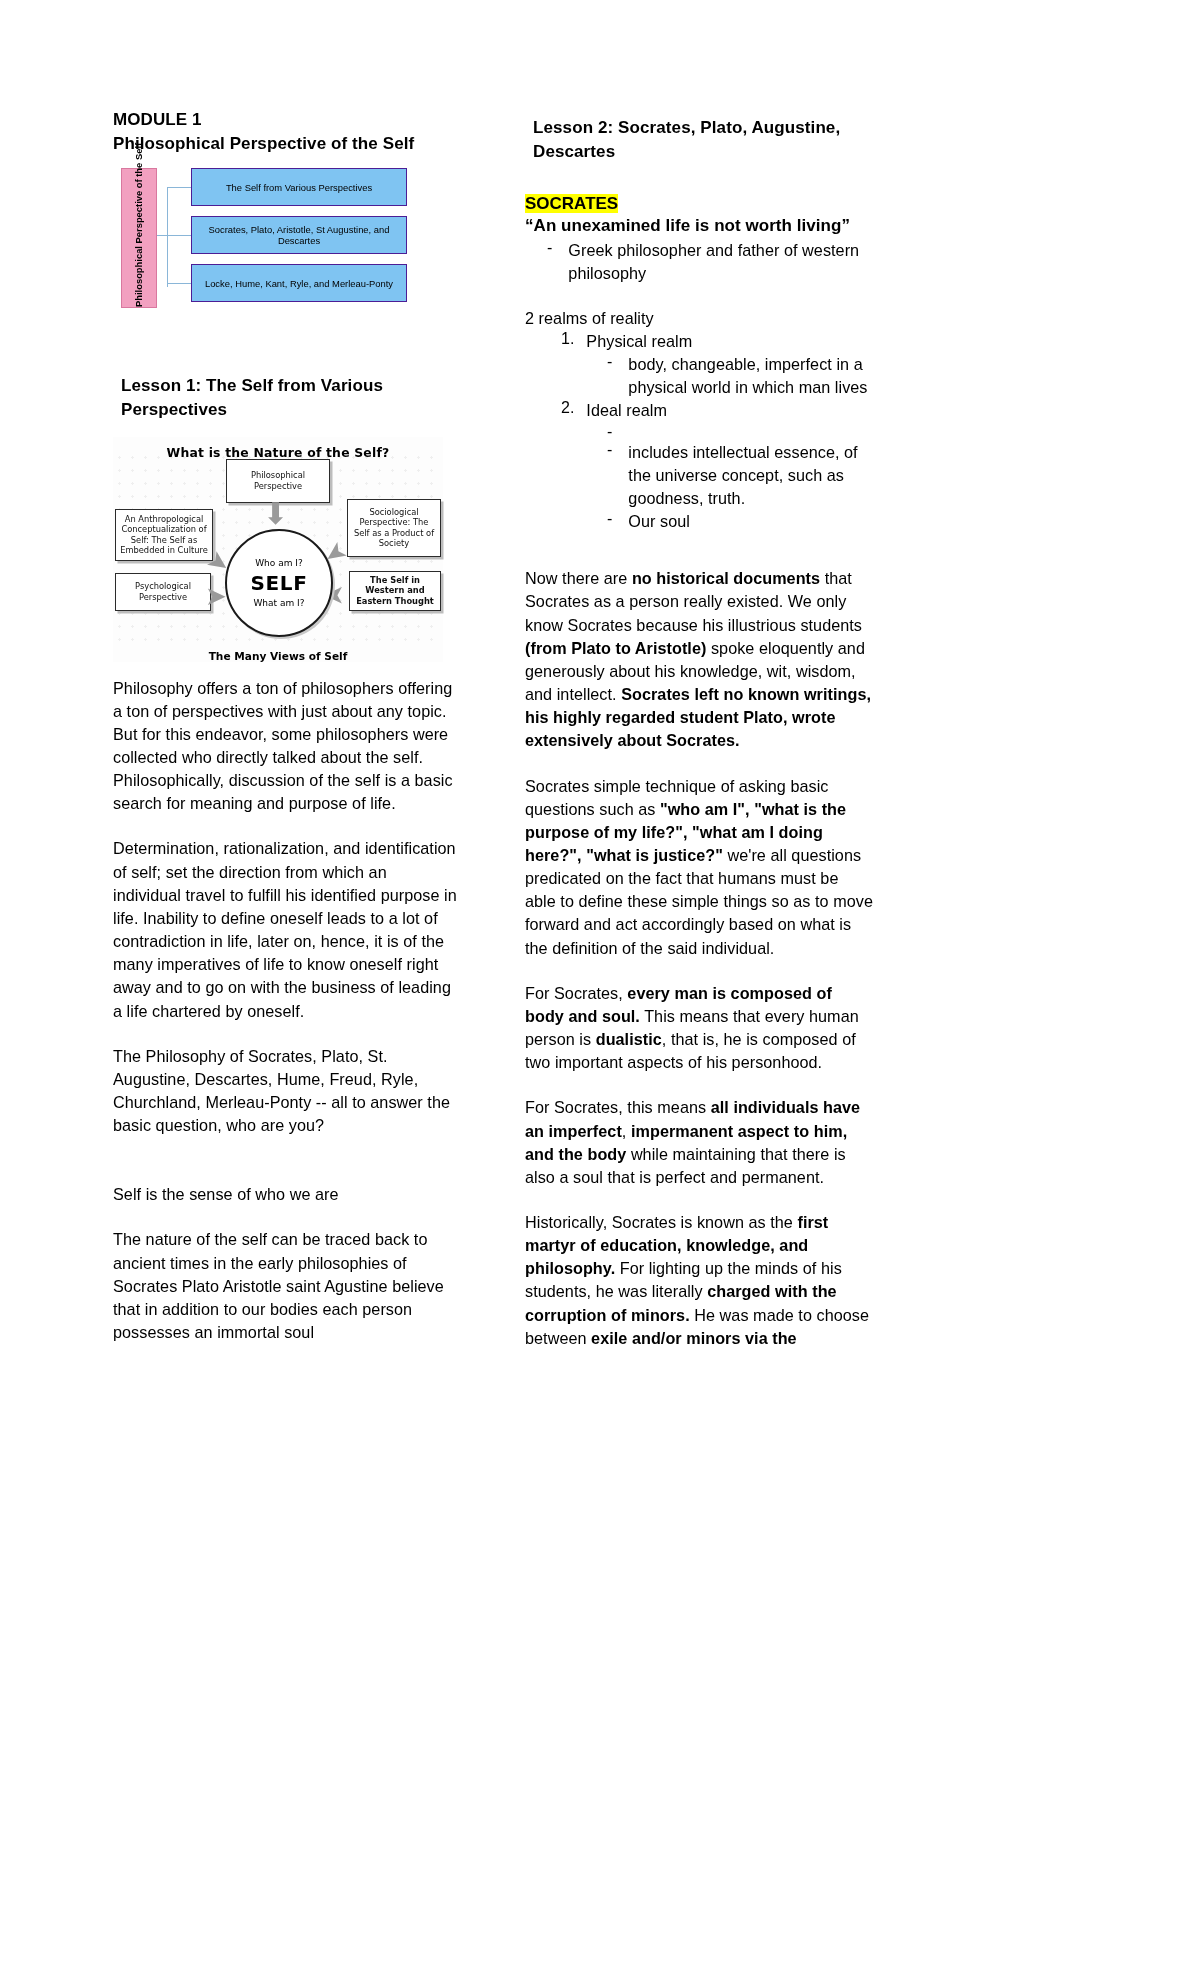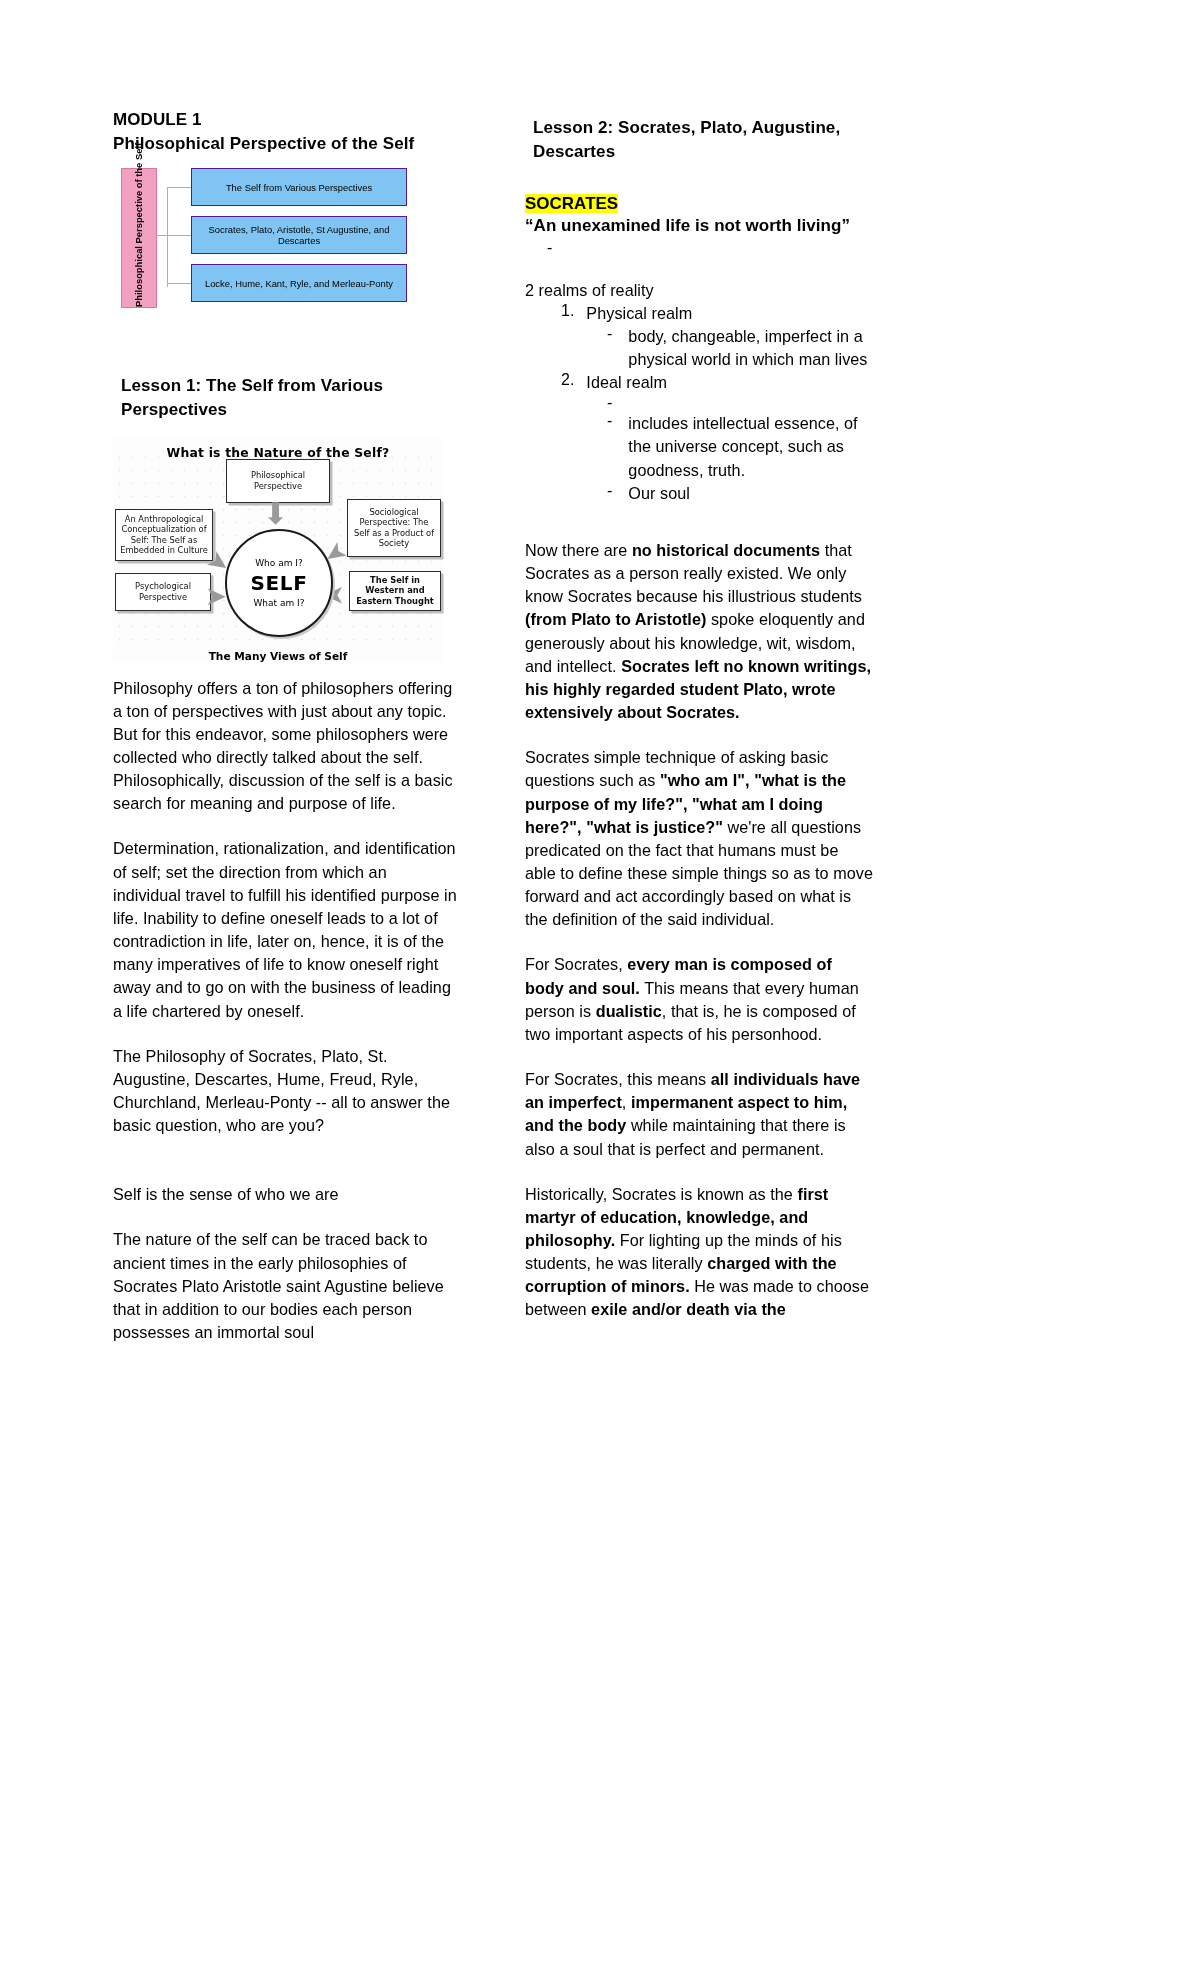--- a/index.html
+++ b/index.html
@@ -321,20 +321,21 @@
 
       <div class="gap-md"></div>
 
       <div>
         <span class="hl">SOCRATES</span>
       </div>
       <p class="body" style="font-weight:bold;font-size:17px;">“An unexamined life is not worth living”</p>
 
       <div style="display:flex;gap:16px;padding-left:22px;">
         <span class="body">-</span>
+        <p class="body">Greek philosopher and father of western philosophy</p>
       </div>
 
       <div class="gap-md"></div>
 
       <p class="body">2 realms of reality</p>
 
       <div style="display:flex;gap:12px;padding-left:36px;">
         <span class="body">1.</span>
         <p class="body">Physical realm</p>
       </div>
@@ -362,17 +363,17 @@
       <div class="gap-lg"></div>
 
       <p class="body"><span>Now there are </span><b>no historical documents</b><span> that Socrates as a person really existed. We only know Socrates because his illustrious students </span><b>(from Plato to Aristotle)</b><span> spoke eloquently and generously about his knowledge, wit, wisdom, and intellect. </span><b>Socrates left no known writings, his highly regarded student Plato, wrote extensively about Socrates.</b></p>
       <div class="gap-md"></div>
       <p class="body"><span>Socrates simple technique of asking basic questions such as </span><b>"who am I", "what is the purpose of my life?", "what am I doing here?", "what is justice?"</b><span> we're all questions predicated on the fact that humans must be able to define these simple things so as to move forward and act accordingly based on what is the definition of the said individual.</span></p>
       <div class="gap-md"></div>
       <p class="body"><span>For Socrates, </span><b>every man is composed of body and soul.</b><span> This means that every human person is </span><b>dualistic</b><span>, that is, he is composed of two important aspects of his personhood.</span></p>
       <div class="gap-md"></div>
       <p class="body"><span>For Socrates, this means </span><b>all individuals have an imperfect</b><span>, </span><b>impermanent aspect to him, and the body</b><span> while maintaining that there is also a soul that is perfect and permanent.</span></p>
       <div class="gap-md"></div>
-      <p class="body"><span>Historically, Socrates is known as the </span><b>first martyr of education, knowledge, and philosophy.</b><span> For lighting up the minds of his students, he was literally </span><b>charged with the corruption of minors.</b><span> He was made to choose between </span><b>exile and/or death via the</b></p>
+      <p class="body"><span>Historically, Socrates is known as the </span><b>first martyr of education, knowledge, and philosophy.</b><span> For lighting up the minds of his students, he was literally </span><b>charged with the corruption of minors.</b><span> He was made to choose between </span><b>exile and/or minors via the</b></p>
 
     </div>
   </div>
 </div>
 
 </body></html>

